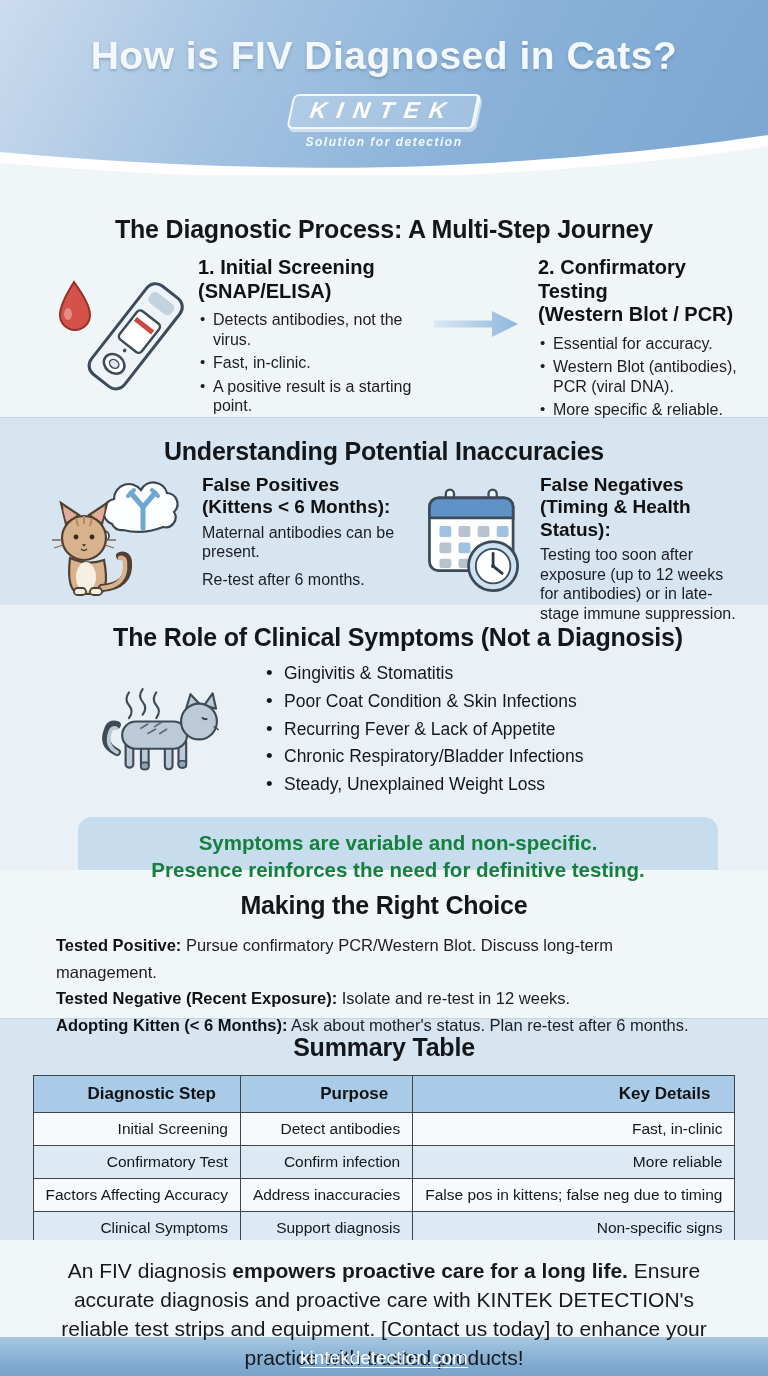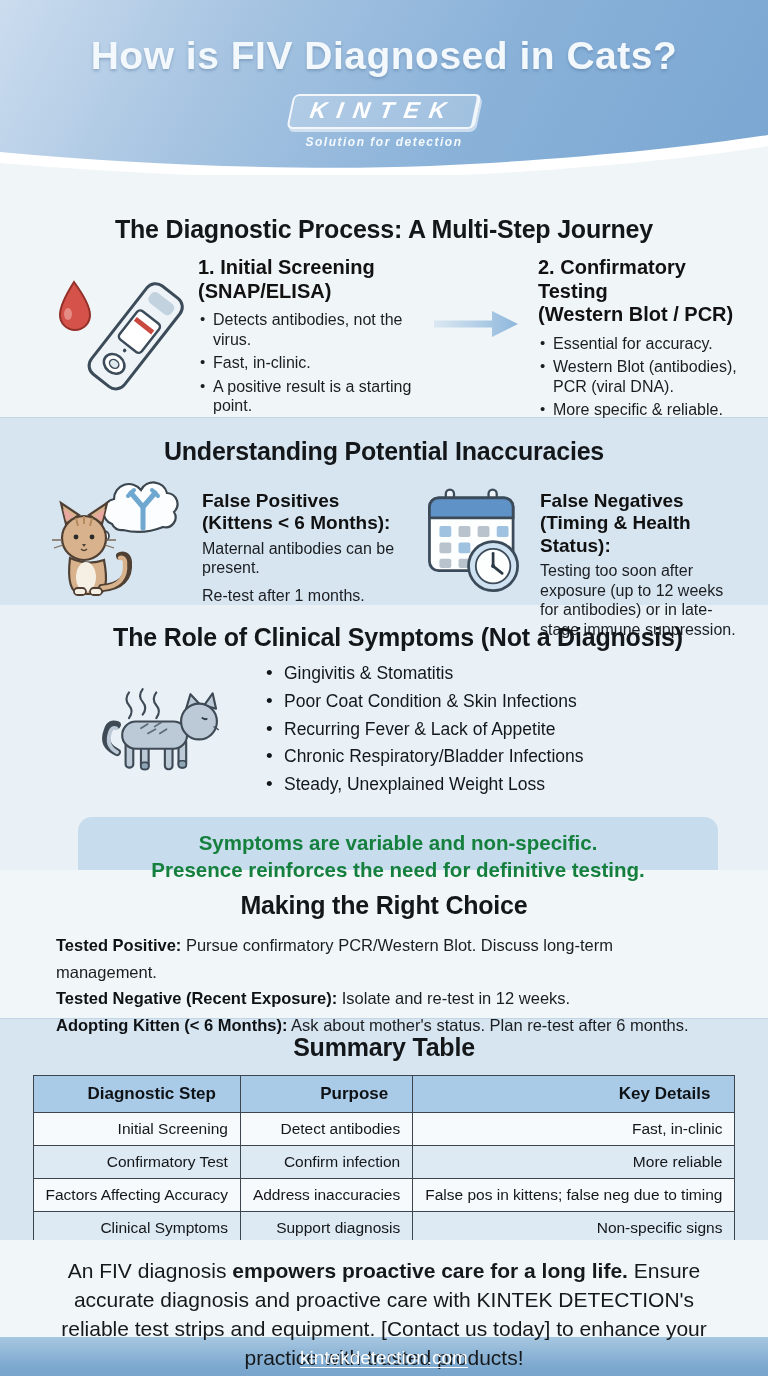--- a/index.html
+++ b/index.html
@@ -34,21 +34,21 @@
   .step-col ul { margin-top: 7px; list-style: none; }
   .step-col li { position: relative; padding-left: 15px; font-size: 16px; line-height: 1.22; margin-bottom: 4px; color: #1b1e21; }
   .step-col li::before { content: "\2022"; position: absolute; left: 2px; top: 0; font-size: 15px; }
   .col-step1 { width: 232px; margin-left: 8px; }
   .col-step2 { flex: 1; margin-left: 16px; }
   .arrow-svg { margin-top: 52px; flex: none; }
   .strip-icon { flex: none; margin-top: 8px; }
 
   .sec-inacc { height: 188px; padding-top: 19px; border-top: 1px solid #c3d6e6; }
   .inacc-row { display: flex; align-items: flex-start; padding: 8px 26px 0 38px; }
-  .inacc-col h3 { font-size: 19px; line-height: 1.18; color: #111; margin-top: 16px; }
+  .inacc-col h3 { font-size: 19px; line-height: 1.18; color: #111; }
   .inacc-col p { font-size: 16px; line-height: 1.22; margin-top: 4px; color: #1b1e21; }
   .col-fp { width: 212px; margin-left: 12px; }
   .col-fn { flex: 1; margin-left: 16px; }
   .kitten-icon { flex: none; }
   .calendar-icon { flex: none; margin-left: 10px; margin-top: 8px; }
 
   .sec-symptoms { height: 265px; padding-top: 18px; }
   .symptoms-row { display: flex; align-items: center; padding: 8px 30px 0 72px; }
   .cat-icon { flex: none; margin-top: 12px; }
   .symptoms-list { list-style: none; margin-left: 36px; margin-top: 2px; }
@@ -176,21 +176,21 @@
         <path d="M64 114 Q89 112 87 89 Q87 83 82 84" fill="none" stroke="#d8b28c" stroke-width="4.5" stroke-linecap="round"></path>
         <rect x="36" y="114" width="12" height="7" rx="3.5" fill="#f5efe4" stroke="#4f4033" stroke-width="1.8"></rect>
         <rect x="52" y="114" width="12" height="7" rx="3.5" fill="#f5efe4" stroke="#4f4033" stroke-width="1.8"></rect>
       </svg>
       <div class="inacc-col col-fp">
         <h3>
           <span>False Positives</span><br>
           <span>(Kittens &lt; 6 Months):</span>
         </h3>
         <p>Maternal antibodies can be present.</p>
-        <p style="margin-top:8px;">Re-test after 1 months.</p>
+        <p style="margin-top:8px;">Re-test after 6 months.</p>
       </div>
       <svg class="calendar-icon" width="100" height="120" viewBox="0 0 110 125">
         <rect x="24" y="5" width="9" height="19" rx="4.5" fill="#eef4f9" stroke="#3c4b59" stroke-width="2.5"></rect>
         <rect x="71" y="5" width="9" height="19" rx="4.5" fill="#eef4f9" stroke="#3c4b59" stroke-width="2.5"></rect>
         <rect x="6" y="14" width="92" height="80" rx="10" fill="#fdfefe" stroke="#3c4b59" stroke-width="3"></rect>
         <path d="M6 36 v-12 a10 10 0 0 1 10-10 h72 a10 10 0 0 1 10 10 v12 Z" fill="#5f93c8" stroke="#3c4b59" stroke-width="3"></path>
         <g>
           <rect x="17" y="45" width="13" height="12" rx="2" fill="#9fc2e0"></rect>
           <rect x="38" y="45" width="13" height="12" rx="2" fill="#b9c3cd"></rect>
           <rect x="59" y="45" width="13" height="12" rx="2" fill="#b9c3cd"></rect>

